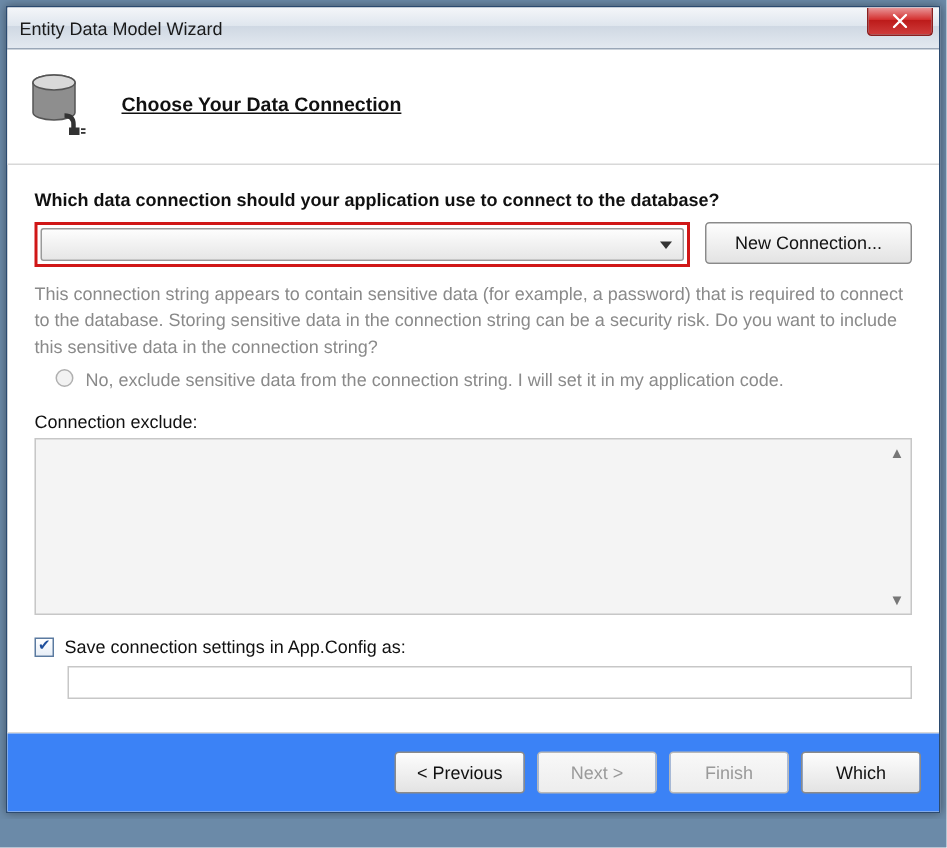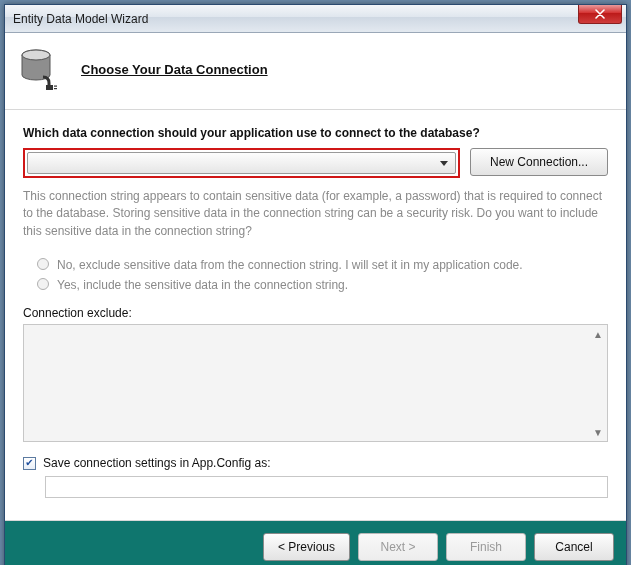--- a/index.html
+++ b/index.html
@@ -128,21 +128,21 @@
     color: #9a9a9a;
     border-color: #b8b8b8;
     background: linear-gradient(to bottom,#f8f8f8,#ededed);
   }
   .new-conn-btn {
     width: 138px;
   }
   .sensitive-text {
     color: #8a8a8a;
     line-height: 1.45;
-    margin-bottom: 18px;
+    margin-bottom: 6px;
   }
   .radio-row {
     display: flex;
     gap: 8px;
     margin: 6px 0 4px 14px;
     color: #8a8a8a;
   }
   .radio-circle {
     width: 12px;
     height: 12px;
@@ -205,21 +205,21 @@
   .text-input-wrap { padding-left: 22px; }
   .divider {
     border-top: 1px solid #d8d8d8;
     margin: 12px 0 0 0;
   }
   .footer {
     display: flex;
     justify-content: flex-end;
     gap: 8px;
     padding: 12px;
-    background: #0f766e;
+    background: #3b82f6;
   }
 </style>
 </head>
 <body>
 
 <div class="window">
 
   <div class="titlebar">
     <span class="titlebar-title">Entity Data Model Wizard</span>
     <div class="close-btn">
@@ -260,24 +260,20 @@
           <span>New Connection...</span>
         </div>
       </div>
 
       <div class="sensitive-text">This connection string appears to contain sensitive data (for example, a password) that is required to connect to the database. Storing sensitive data in the connection string can be a security risk. Do you want to include this sensitive data in the connection string?</div>
 
       <div class="radio-row">
         <div class="radio-circle"></div>
         <span>No, exclude sensitive data from the connection string. I will set it in my application code.</span>
       </div>
-      <div class="radio-row">
-        <div class="radio-circle"></div>
-        <span>Yes, include the sensitive data in the connection string.</span>
-      </div>
 
       <div class="label-conn">Connection exclude:</div>
 
       <div class="textarea-wrap">
         <span></span>
         <div class="scroll-up">▲</div>
         <div class="scroll-down">▼</div>
       </div>
 
       <div class="save-row">
@@ -299,18 +295,18 @@
       <div class="btn">
         <span>&lt; Previous</span>
       </div>
       <div class="btn disabled">
         <span>Next &gt;</span>
       </div>
       <div class="btn disabled">
         <span>Finish</span>
       </div>
       <div class="btn">
-        <span>Cancel</span>
+        <span>Which</span>
       </div>
     </div>
 
   </div>
 </div>
 
 </body></html>

